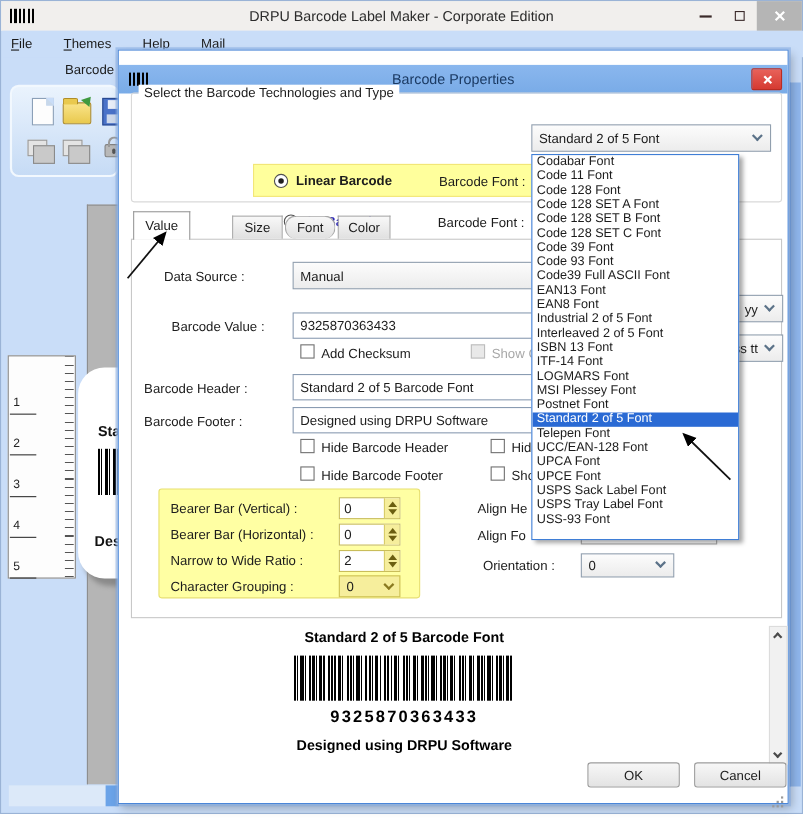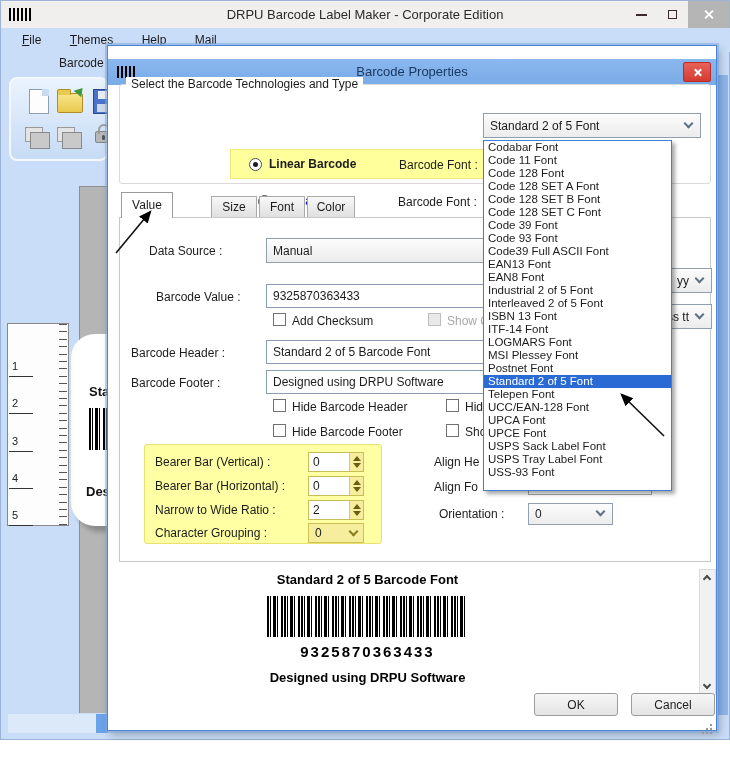--- a/index.html
+++ b/index.html
@@ -19,21 +19,21 @@
   .wc-btn { position:absolute; top:0; height:27px; display:flex; align-items:center; justify-content:center; }
   .wc-min { right:76px; width:24px; } .wc-min i { display:block; width:11px; height:2px; background:#3a2a2a; }
   .wc-max { right:44px; width:26px; }
   .wc-max i { display:block; width:9px; height:9px; border:1.5px solid #3a2a2a; position:relative; background:#f1efed; }
   .wc-max i::before { content:''; position:absolute; left:2px; top:-4px; width:9px; height:9px; border:1.5px solid #3a2a2a; z-index:-1; }
   .wc-close { right:0; width:41px; background:#b5b5b5; }
   .x-glyph { position:relative; width:11px; height:11px; }
   .x-glyph::before,.x-glyph::after { content:''; position:absolute; left:5px; top:0; width:2px; height:11px; background:#fff; }
   .x-glyph::before { transform:rotate(45deg); } .x-glyph::after { transform:rotate(-45deg); }
 
-  .menubar { position:absolute; left:1px; top:27px; width:728px; height:24px; background:#c9ddf8; padding-left:20px; }
+  .menubar { position:absolute; left:1px; top:27px; width:728px; height:24px; background:#c9ddf8; padding-left:8px; }
   .menu-item { display:inline-block; margin-right:24px; font-size:12px; color:#1a1a1a; line-height:24px; cursor:default; }
   .menu-item::first-letter { text-decoration:underline; }
   .toolbar-caption { position:absolute; left:58px; top:55px; font-size:12px; color:#1a1a1a; }
 
   .tool-panel { position:absolute; left:8px; top:76px; width:99px; height:84px; border-radius:8px;
     background:linear-gradient(#eaf3fd,#c6dbf5); border:2px solid #f2f8fe; }
   .icon-doc { position:absolute; left:18px; top:10px; width:20px; height:25px; background:#fdfdfd; border:1px solid #8ba0b8; }
   .icon-doc::after { content:''; position:absolute; right:-1px; top:-1px; width:0; height:0;
     border-left:7px solid #c8d8ea; border-top:7px solid #c9ddf8; }
   .icon-folder { position:absolute; left:46px; top:14px; width:26px; height:20px;
@@ -114,21 +114,21 @@
   .combo-time { left:480px; top:258px; width:124px; height:25px; z-index:2; justify-content:flex-end; }
   .combo-time .ctext { padding-right:22px; }
   .combo-align-sliver { left:420px; top:425px; width:124px; height:24px; z-index:2; background:#fff; border:1px solid #a9a9a9; }
   .combo-orient { left:420px; top:457px; width:85px; height:22px; z-index:2; }
 
   .tab { position:absolute; font-size:12px; color:#1c1c1c; text-align:center; }
   .tab.active { left:13px; top:146px; width:52px; height:26px; background:#fff;
     border:1px solid #9a9a9a; border-bottom:none; z-index:3; padding-top:5px; }
   .tab.inactive { top:150px; height:21px; background:linear-gradient(#f8f8f8,#e0e0e0);
     border:1px solid #a8a8a8; border-bottom:none; z-index:2; padding-top:3px;margin-left:36px; }
-  .tab-size { left:67px; width:46px; } .tab-font { left:115px; width:46px; } .tab-color { left:163px; width:48px; }
+  .tab-size { left:67px; width:46px; } .tab-font { left:115px; width:46px;border-radius:10px; } .tab-color { left:163px; width:48px; }
   .tab-panel { position:absolute; left:11px; top:171px; width:592px; height:345px;
     border:1px solid #c8c8c8; background:#fff; z-index:1; }
 
   .flabel { position:absolute; z-index:2; }
   .tbox { position:absolute; height:24px; background:#fff; border:1px solid #8a9cb2;
     font-family:"Liberation Sans",sans-serif; font-size:12px; color:#1c1c1c; padding:0 0 0 6px; z-index:2; }
   .cb { position:absolute; width:13px; height:13px; background:#fff; border:1px solid #707070; z-index:2; }
   .cb.disabled { background:#e9e9e9; border-color:#bdbdbd; }
   .dim { color:#a8a8a8; }
 

